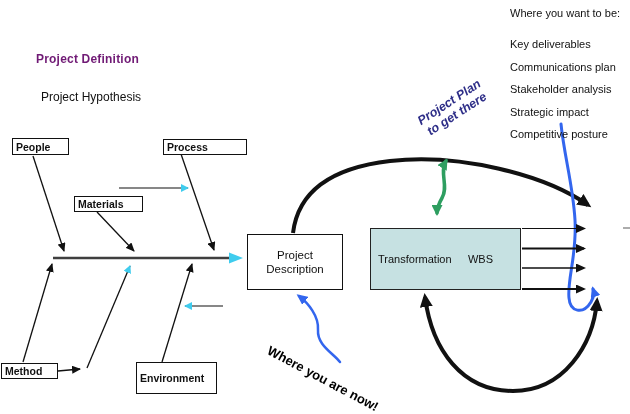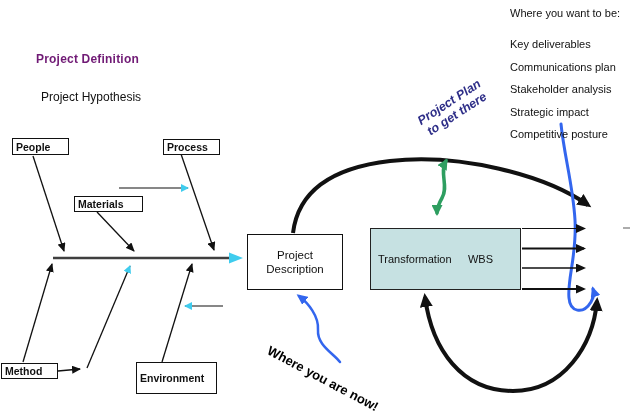--- a/index.html
+++ b/index.html
@@ -4,21 +4,21 @@
 <style>
   html,body{margin:0;padding:0;background:#fff;}
   #stage{position:relative;width:630px;height:414px;background:#ffffff;overflow:hidden;
          font-family:"Liberation Sans", sans-serif;color:#111;}
   .abs{position:absolute;}
   #title{left:36px;top:52px;font-size:12px;font-weight:bold;color:#701a75;letter-spacing:.2px;}
   #subtitle{left:41px;top:90px;font-size:12px;color:#111;}
   .fbox{position:absolute;border:1px solid #111;background:#fff;font-size:10.5px;font-weight:bold;
         display:flex;align-items:center;padding:7px 3px;box-sizing:border-box;white-space:nowrap;}
   #box-people{left:12px;top:138px;width:57px;height:17px;}
-  #box-process{left:163px;top:139px;width:57px;height:15px;}
+  #box-process{left:163px;top:139px;width:84px;height:15px;}
   #box-materials{left:74px;top:196px;width:69px;height:16px;}
   #box-method{left:1px;top:363px;width:57px;height:16px;}
   #box-environment{left:136px;top:362px;width:81px;height:32px;}
   #box-projdesc{left:247px;top:234px;width:96px;height:56px;border:1.5px solid #111;background:#fff;
         display:flex;flex-direction:column;align-items:center;justify-content:center;
         font-size:11.5px;line-height:14px;box-sizing:border-box;}
   #box-transform{left:370px;top:228px;width:151px;height:62px;border:1px solid #222;background:#C6E1E2;
         display:flex;align-items:center;justify-content:space-between;
         padding:0 27px 0 7px;font-size:11px;box-sizing:border-box;}
   #want-list{left:510px;top:2px;font-size:11px;line-height:22.4px;white-space:nowrap;}

